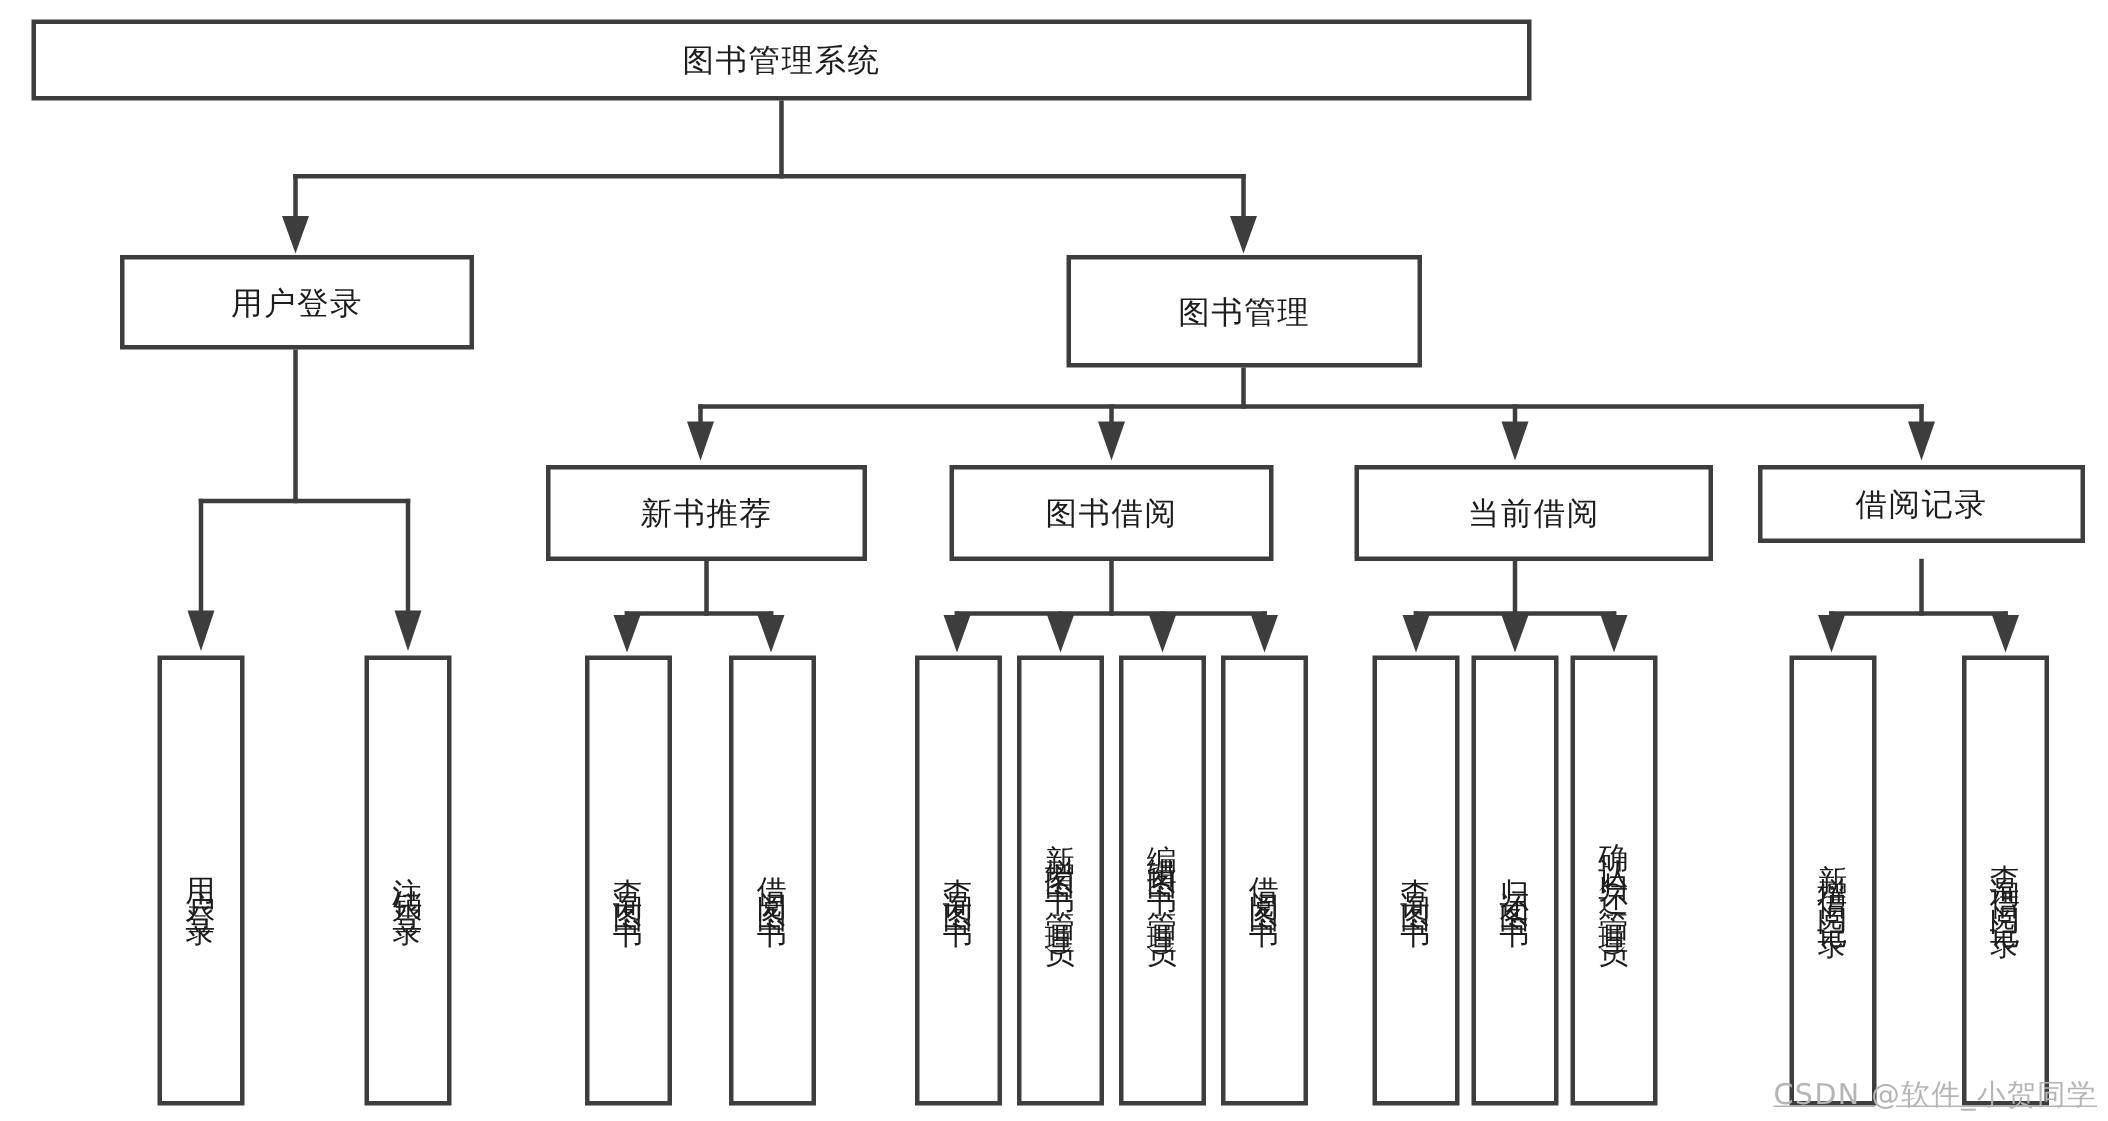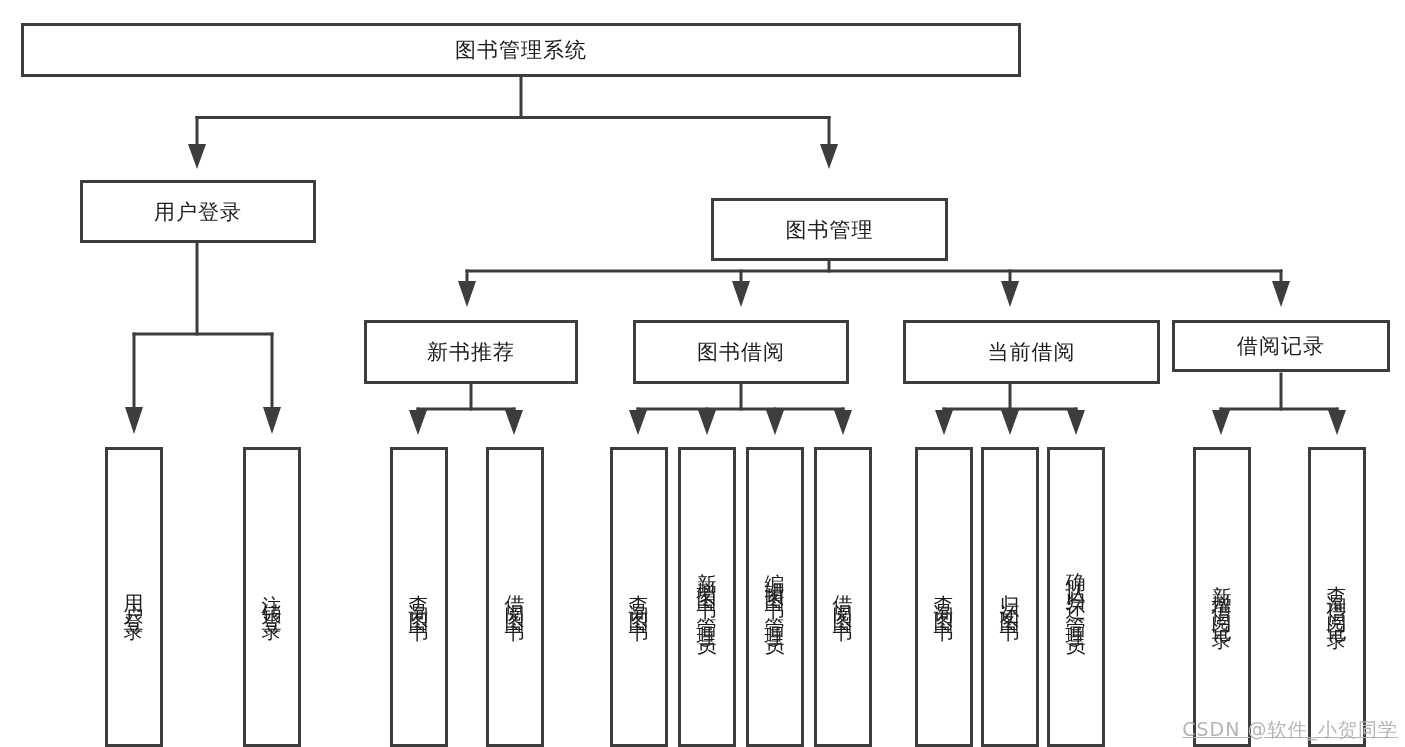--- a/index.html
+++ b/index.html
@@ -18,21 +18,21 @@
   }
   svg.connectors{
     position:absolute;left:0;top:0;width:1405px;height:747px;
     pointer-events:none;
   }
   .box{
     position:absolute;
     background:#fff;
     border:3px solid var(--line);
     box-sizing:border-box;
-    display:flex;align-items:center;justify-content:center;margin-top:10px;
+    display:flex;align-items:center;justify-content:center;
   }
   .hlabel{
     font-size:21px;
     color:var(--text);
     letter-spacing:1px;
     white-space:nowrap;
   }
   .leaf{
     top:437px;width:58px;height:300px;
   }
@@ -138,31 +138,31 @@
     </g>
   </svg>
 
   <div class="box" style="left:21px;top:13px;width:1000px;height:54px">
     <span class="hlabel">图书管理系统</span>
   </div>
 
   <div class="box" style="left:80px;top:170px;width:236px;height:63px">
     <span class="hlabel">用户登录</span>
   </div>
-  <div class="box" style="left:711px;top:188px;width:237px;height:63px">
+  <div class="box" style="left:711px;top:170px;width:237px;height:75px">
     <span class="hlabel">图书管理</span>
   </div>
 
   <div class="box" style="left:364px;top:310px;width:214px;height:64px">
     <span class="hlabel">新书推荐</span>
   </div>
   <div class="box" style="left:633px;top:310px;width:216px;height:64px">
     <span class="hlabel">图书借阅</span>
   </div>
-  <div class="box" style="left:903px;top:310px;width:257px;height:64px">
+  <div class="box" style="left:903px;top:310px;width:239px;height:64px">
     <span class="hlabel">当前借阅</span>
   </div>
   <div class="box" style="left:1172px;top:310px;width:218px;height:52px">
     <span class="hlabel">借阅记录</span>
   </div>
 
   <div class="box leaf" style="left:105px">
     <span class="vlabel">用户登录</span>
   </div>
   <div class="box leaf" style="left:243px">

